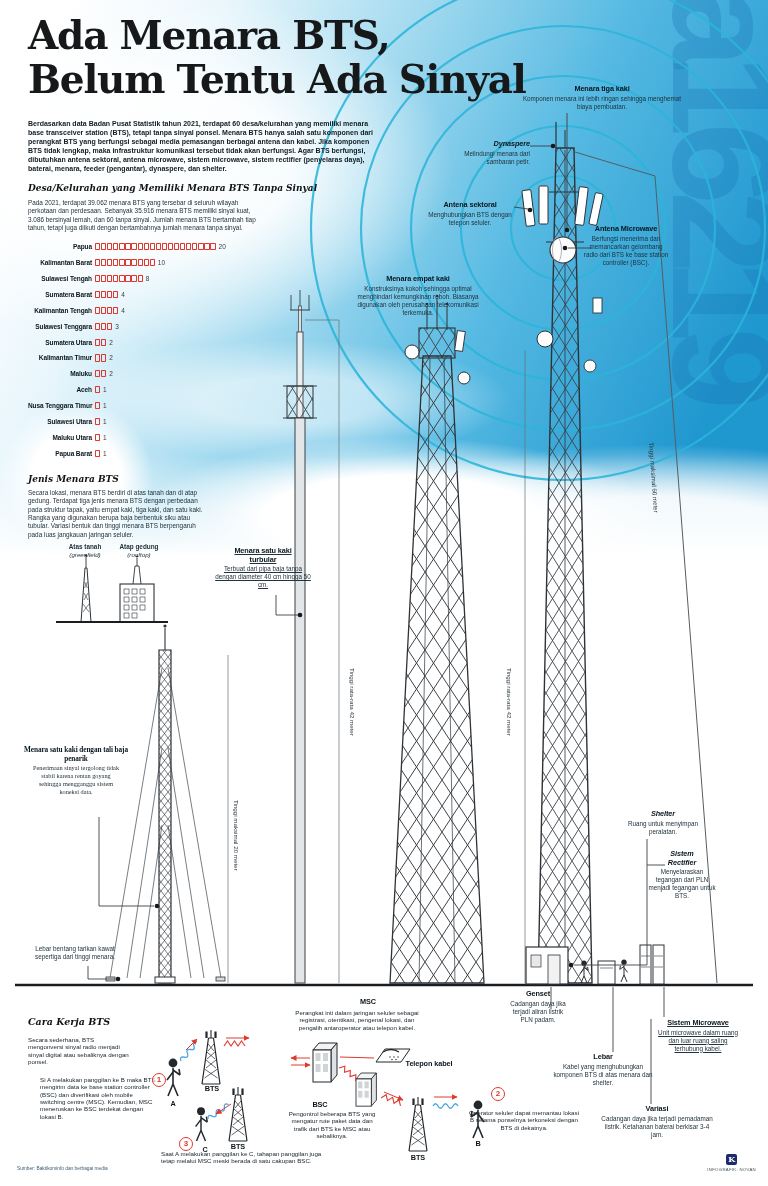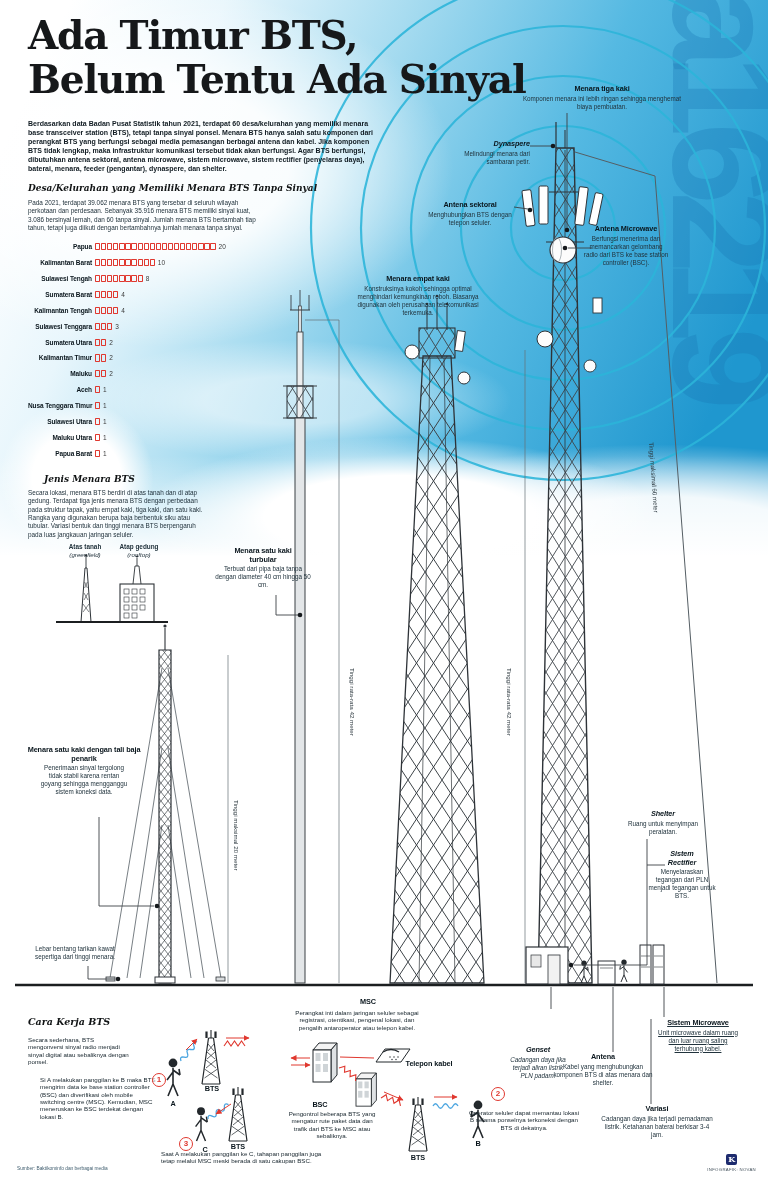--- a/index.html
+++ b/index.html
@@ -274,21 +274,21 @@
         <line x1="291" y1="1065" x2="310" y2="1065" marker-end="url(#ra)"></line>
         <line x1="340" y1="1057" x2="374" y2="1058"></line>
         <line x1="384" y1="1092" x2="403" y2="1100" marker-end="url(#ra)"></line>
         <line x1="434" y1="1097" x2="457" y2="1097" marker-end="url(#ra)"></line>
         <line x1="231" y1="1104" x2="216" y2="1114" marker-end="url(#ra)"></line>
       </g>
     </g>
   </svg>
 
   <h1 id="title">
-    <span style="display:block">Ada Timur BTS,</span>
+    <span style="display:block">Ada Menara BTS,</span>
     <span style="display:block">Belum Tentu Ada Sinyal</span>
   </h1>
 
   <p class="intro">Berdasarkan data Badan Pusat Statistik tahun 2021, terdapat 60 desa/kelurahan yang memiliki menara base transceiver station (BTS), tetapi tanpa sinyal ponsel. Menara BTS hanya salah satu komponen dari perangkat BTS yang berfungsi sebagai media pemasangan berbagai antena dan kabel. Jika komponen BTS tidak lengkap, maka infrastruktur komunikasi tersebut tidak akan berfungsi. Agar BTS berfungsi, dibutuhkan antena sektoral, antena microwave, sistem microwave, sistem rectifier (penyelaras daya), baterai, menara, feeder (pengantar), dynaspere, dan shelter.</p>
 
   <div class="sec" style="left:28px;top:184px;">Desa/Kelurahan yang Memiliki Menara BTS Tanpa Sinyal</div>
   <div class="body-txt" style="left:28px;top:199px;width:232px;">Pada 2021, terdapat 39.062 menara BTS yang tersebar di seluruh wilayah perkotaan dan perdesaan. Sebanyak 35.916 menara BTS memiliki sinyal kuat, 3.086 bersinyal lemah, dan 60 tanpa sinyal. Jumlah menara BTS bertambah tiap tahun, tetapi juga diikuti dengan bertambahnya jumlah menara tanpa sinyal.</div>
 
   <div id="chart-rows">
     <div class="crow">
@@ -430,21 +430,21 @@
       </div>
     <div class="crow">
         <span class="clab">Papua Barat</span>
         <span class="sqs">
           <span class="sq"></span>
         </span>
         <span class="cnum">1</span>
       </div>
   </div>
 
-  <div class="sec" style="left:28px;top:475px;margin-left:16px;">Jenis Menara BTS</div>
+  <div class="sec" style="left:28px;top:475px;">Jenis Menara BTS</div>
   <div class="body-txt" style="left:28px;top:489px;width:180px;">Secara lokasi, menara BTS berdiri di atas tanah dan di atap gedung. Terdapat tiga jenis menara BTS dengan perbedaan pada struktur tapak, yaitu empat kaki, tiga kaki, dan satu kaki. Rangka yang digunakan berupa baja berbentuk siku atau tubular. Variasi bentuk dan tinggi menara BTS berpengaruh pada luas jangkauan jaringan seluler.</div>
   <div class="mini-lbl" style="left:54px;top:543px;width:62px;">
     <b style="font-size:6.4px;">Atas tanah</b>
     <span class="it">(greenfield)</span>
   </div>
   <div class="mini-lbl" style="left:108px;top:543px;width:62px;">
     <b style="font-size:6.4px;">Atap gedung</b>
     <span class="it">(rooftop)</span>
   </div>
 
@@ -461,45 +461,45 @@
     <span class="d">Menghubungkan BTS dengan telepon seluler.</span>
   </div>
   <div class="lbl" style="left:583px;top:225px;width:86px;">
     <b>Antena Microwave</b>
     <span class="d">Berfungsi menerima dan memancarkan gelombang radio dari BTS ke base station controller (BSC).</span>
   </div>
   <div class="lbl" style="left:357px;top:275px;width:122px;text-align:center;">
     <b>Menara empat kaki</b>
     <span class="d">Konstruksinya kokoh sehingga optimal menghindari kemungkinan roboh. Biasanya digunakan oleh perusahaan telekomunikasi terkemuka.</span>
   </div>
-  <div class="lbl" style="left:213px;top:547px;width:100px;">
+  <div class="lbl" style="left:213px;top:547px;width:100px;text-decoration:underline;">
     <b style="width:70px;margin:0 auto 1px;">Menara satu kaki turbular</b>
     <span class="d">Terbuat dari pipa baja tanpa dengan diameter 40 cm hingga 50 cm.</span>
   </div>
-  <div class="lbl" style="left:24px;top:746px;width:120px;">
+  <div class="lbl" style="left:16px;top:746px;width:120px;font-family:Liberation Serif, serif;">
     <b>Menara satu kaki dengan tali baja penarik</b>
     <span class="d" style="width:92px;margin:0 auto;">Penerimaan sinyal tergolong tidak stabil karena rentan goyang sehingga mengganggu sistem koneksi data.</span>
   </div>
   <div class="lbl" style="left:25px;top:945px;width:100px;">
     <span class="d">Lebar bentang tarikan kawat sepertiga dari tinggi menara.</span>
   </div>
   <div class="lbl" style="left:623px;top:810px;width:80px;">
     <b class="it">Shelter</b>
     <span class="d">Ruang untuk menyimpan peralatan.</span>
   </div>
   <div class="lbl" style="left:647px;top:850px;width:70px;">
     <b class="it" style="width:36px;margin:0 auto 1px;">Sistem Rectifier</b>
     <span class="d">Menyelaraskan tegangan dari PLN menjadi tegangan untuk BTS.</span>
   </div>
-  <div class="lbl" style="left:506px;top:1046px;width:64px;font-style:italic;">
+  <div class="lbl" style="left:506px;top:990px;width:64px;">
     <b>Genset</b>
     <span class="d">Cadangan daya jika terjadi aliran listrik PLN padam.</span>
   </div>
   <div class="lbl" style="left:553px;top:1053px;width:100px;">
-    <b>Antena</b>
+    <b>Lebar</b>
     <span class="d">Kabel yang menghubungkan komponen BTS di atas menara dan shelter.</span>
   </div>
   <div class="lbl" style="left:655px;top:1019px;width:86px;text-decoration:underline;">
     <b>Sistem Microwave</b>
     <span class="d">Unit microwave dalam ruang dan luar ruang saling terhubung kabel.</span>
   </div>
   <div class="lbl" style="left:600px;top:1105px;width:114px;">
     <b>Variasi</b>
     <span class="d">Cadangan daya jika terjadi pemadaman listrik. Ketahanan baterai berkisar 3-4 jam.</span>
   </div>

